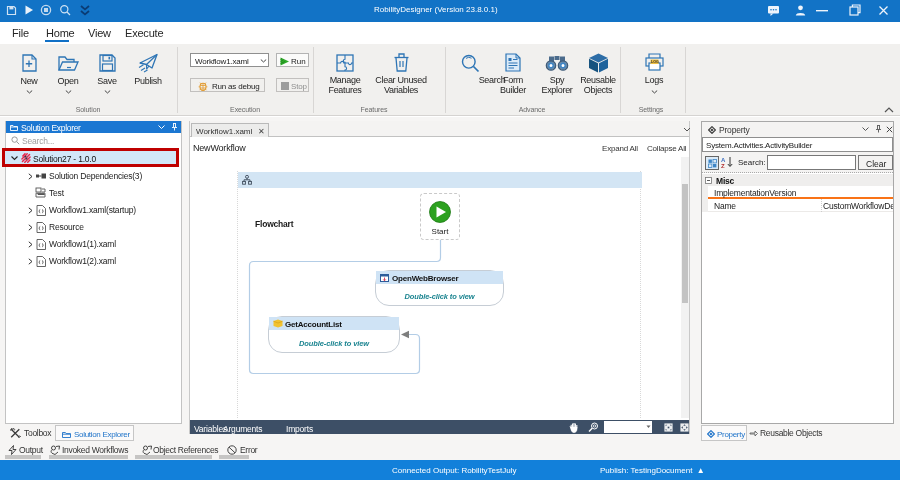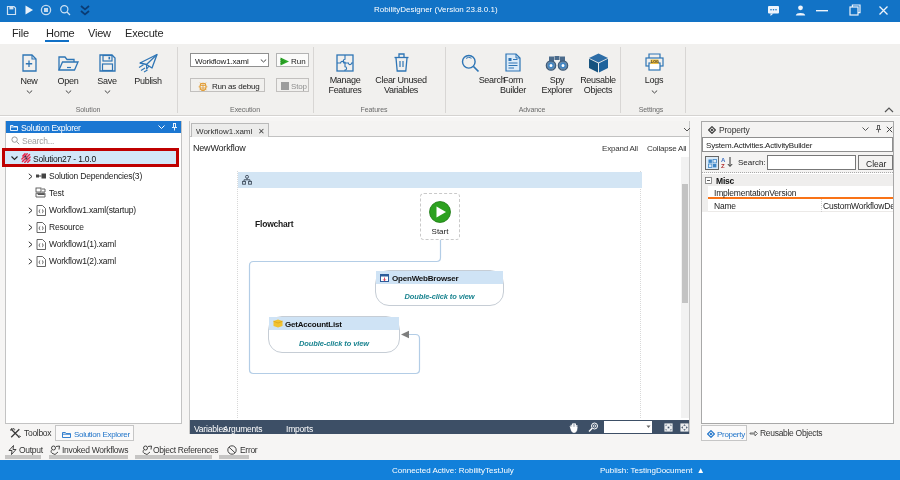--- a/index.html
+++ b/index.html
@@ -567,15 +567,15 @@
       </svg>
     <div class="btab" style="left:15px;top:3.5px;color:#1f73c9;font-size:8px;">Property</div>
   </div>
   <svg class="abs" style="left:48px;top:5px" width="9" height="7" viewBox="0 0 9 7">
       <path d="M1 3 H6 V1 L8.5 3.5 L6 6 V4 H1 Z" fill="none" stroke="#555" stroke-width="0.8"></path>
     </svg>
   <div class="btab" style="left:59px;top:3px;">Reusable Objects</div>
 </div>
 
 <div class="abs" id="statusbar">
-  <div class="abs" style="left:392px;top:6px;">Connected Active: RobilityTestJuly</div>
+  <div class="abs" style="left:392px;top:6px;">Connected Output: RobilityTestJuly</div>
   <div class="abs" style="left:600px;top:6px;">Publish: TestingDocument &nbsp;▲</div>
 </div>
 
 </body></html>

